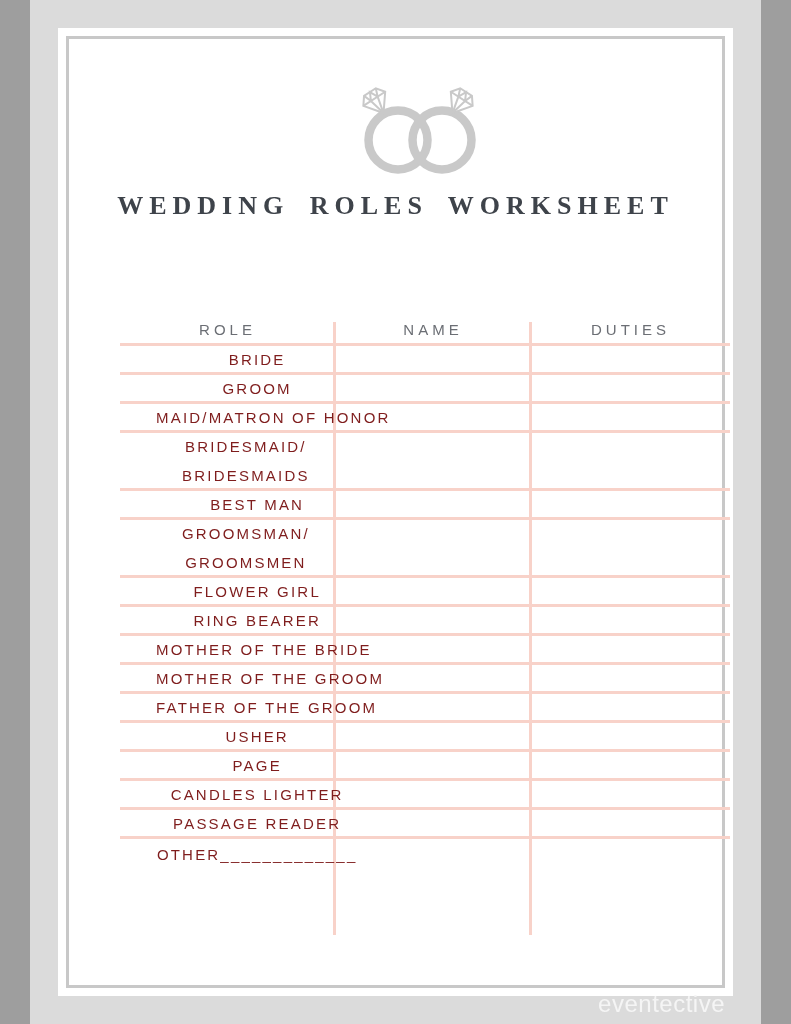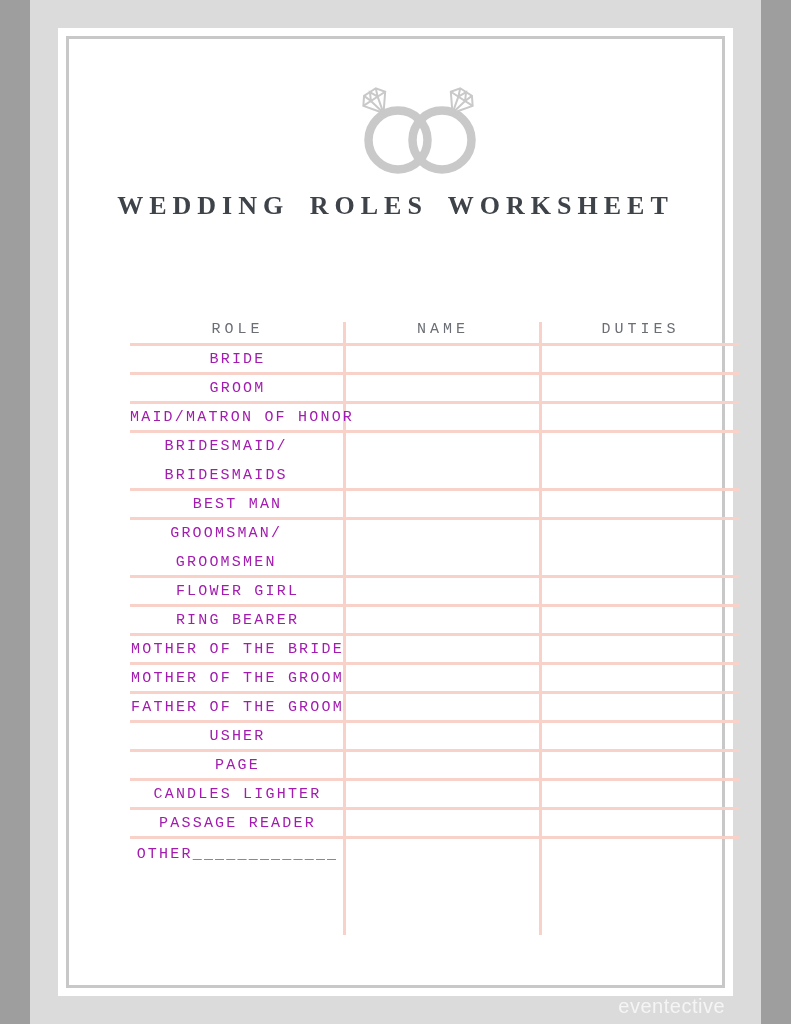--- a/index.html
+++ b/index.html
@@ -6,42 +6,42 @@
   body{background:#9e9e9e;font-family:"Liberation Sans",sans-serif;}
   .canvas{position:relative;width:731px;height:1024px;background:#dbdbdb;overflow:hidden;margin:0 auto;}
   .page{position:absolute;inset:28px;background:#ffffff;}
   .page-border{position:absolute;inset:8px;border:3px solid #c8c8c8;}
   .rings{position:absolute;left:327px;top:86px;width:122px;height:94px;}
   .page-title{
     position:absolute;top:191px;left:0;width:100%;text-align:center;
     font-family:"Liberation Serif",serif;font-weight:700;font-size:26px;
     letter-spacing:6px;word-spacing:8px;color:#3e434a;white-space:nowrap;
   }
-  .roles-table{position:absolute;left:100px;top:315px;width:610px;height:622px;font-family:Liberation Mono, monospace;}
+  .roles-table{position:absolute;left:90px;top:315px;width:610px;height:622px;}
   .vline{position:absolute;top:7px;height:613px;width:3px;background:#f8d2c9;}
   .vline-1{left:213px;}
   .vline-2{left:409px;}
   .t-header{display:flex;height:31px;border-bottom:3px solid #f8d2c9;box-sizing:border-box;align-items:center;}
   .t-row{display:flex;height:29px;border-bottom:3px solid #f8d2c9;box-sizing:border-box;align-items:center;position:relative;}
   .t-row.double{height:58px;gap:32px;}
   .t-row.last{border-bottom:none;height:30px;}
   .c1{width:215px;}
   .c2{width:196px;}
   .c3{width:199px;}
   .hcell{
     text-align:center;color:#6b6e74;font-size:15px;letter-spacing:4px;
     white-space:nowrap;
   }
   .rcell{
-    text-align:center;color:#a21caf;font-size:15px;letter-spacing:2.2px;
-    white-space:nowrap;line-height:29px;overflow:visible;
+    text-align:center;color:#7f1d1d;font-size:15px;letter-spacing:2.2px;
+    white-space:nowrap;line-height:29px;overflow:visible;margin-left:36px;
   }
   .blank-cell{height:100%;}
   .watermark{
-    position:absolute;right:36px;bottom:6px;color:#f5f5f5;font-size:20px;
+    position:absolute;right:36px;bottom:6px;color:#f5f5f5;font-size:24px;
     letter-spacing:0.5px;font-family:"Liberation Sans",sans-serif;
   }
 </style>
 </head>
 <body>
 
 <div class="canvas">
   <div class="page">
     <div class="page-border"></div>
   </div>

